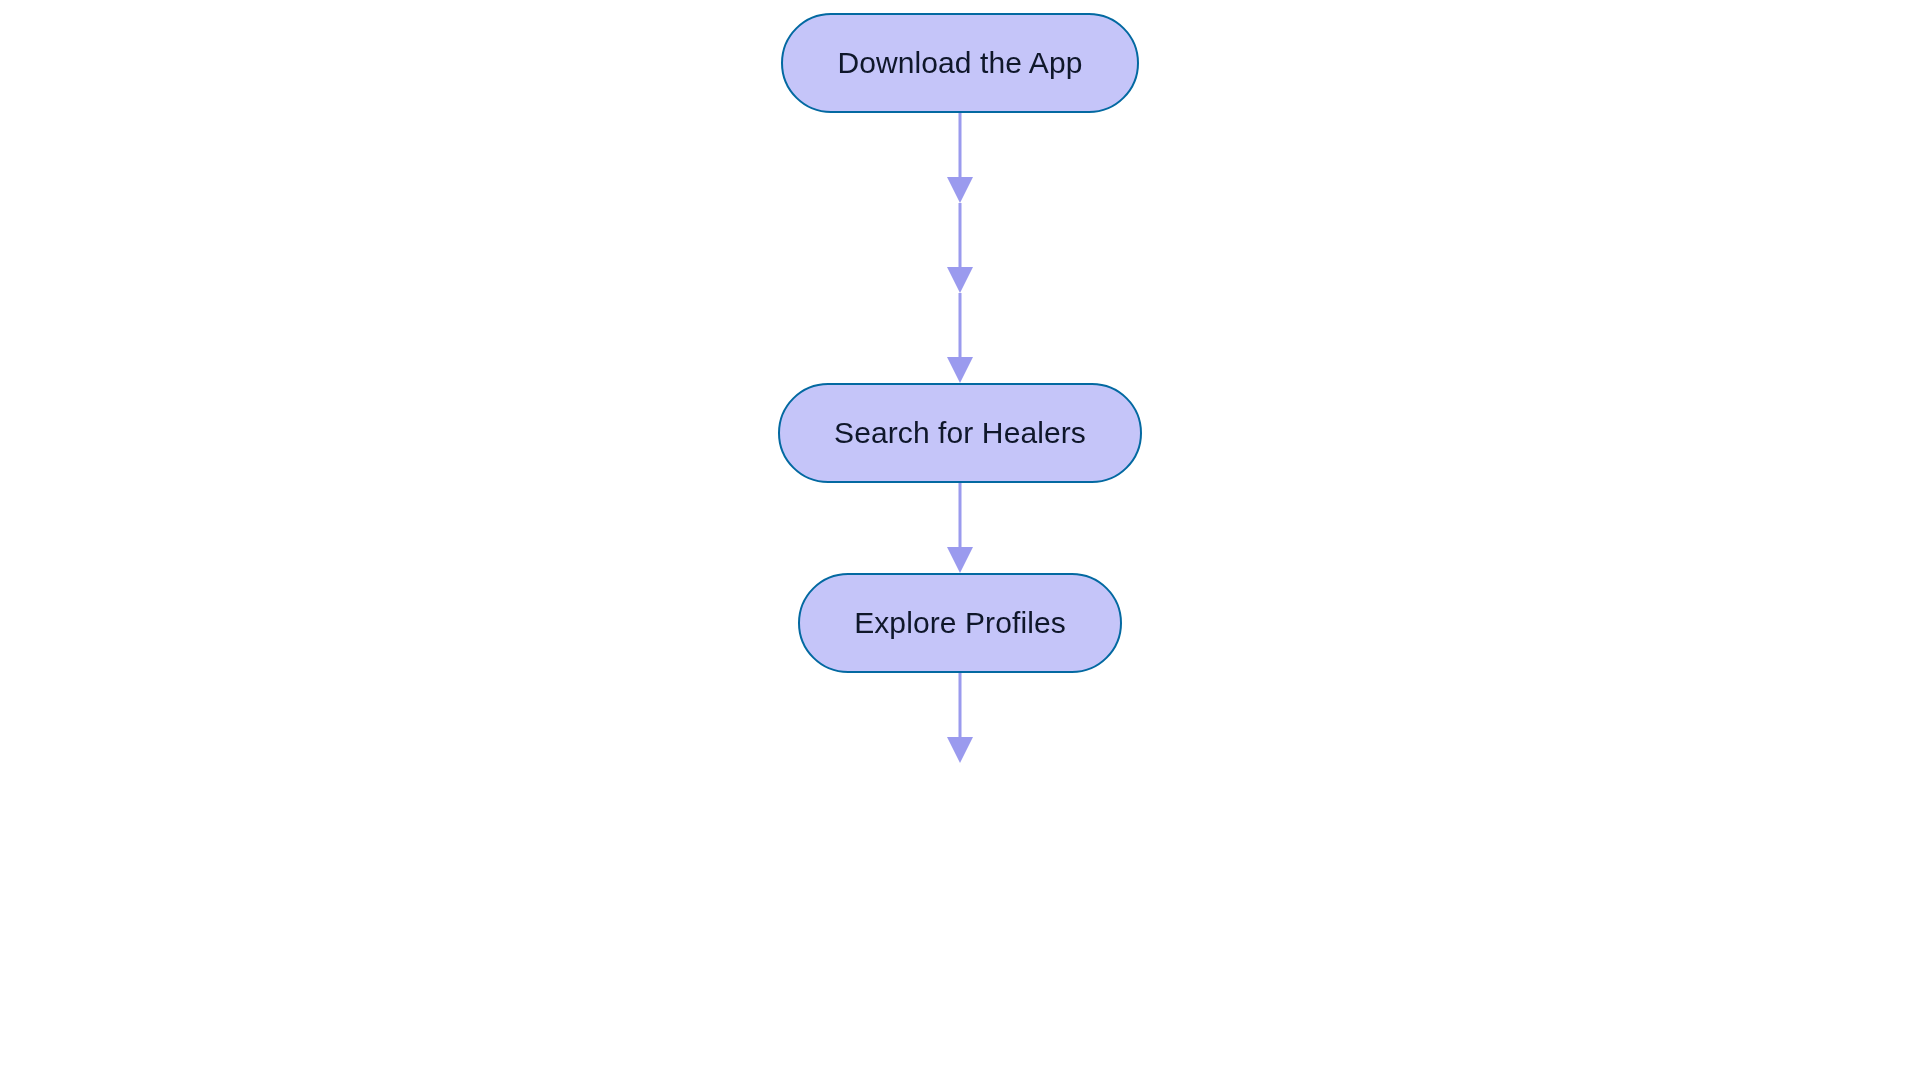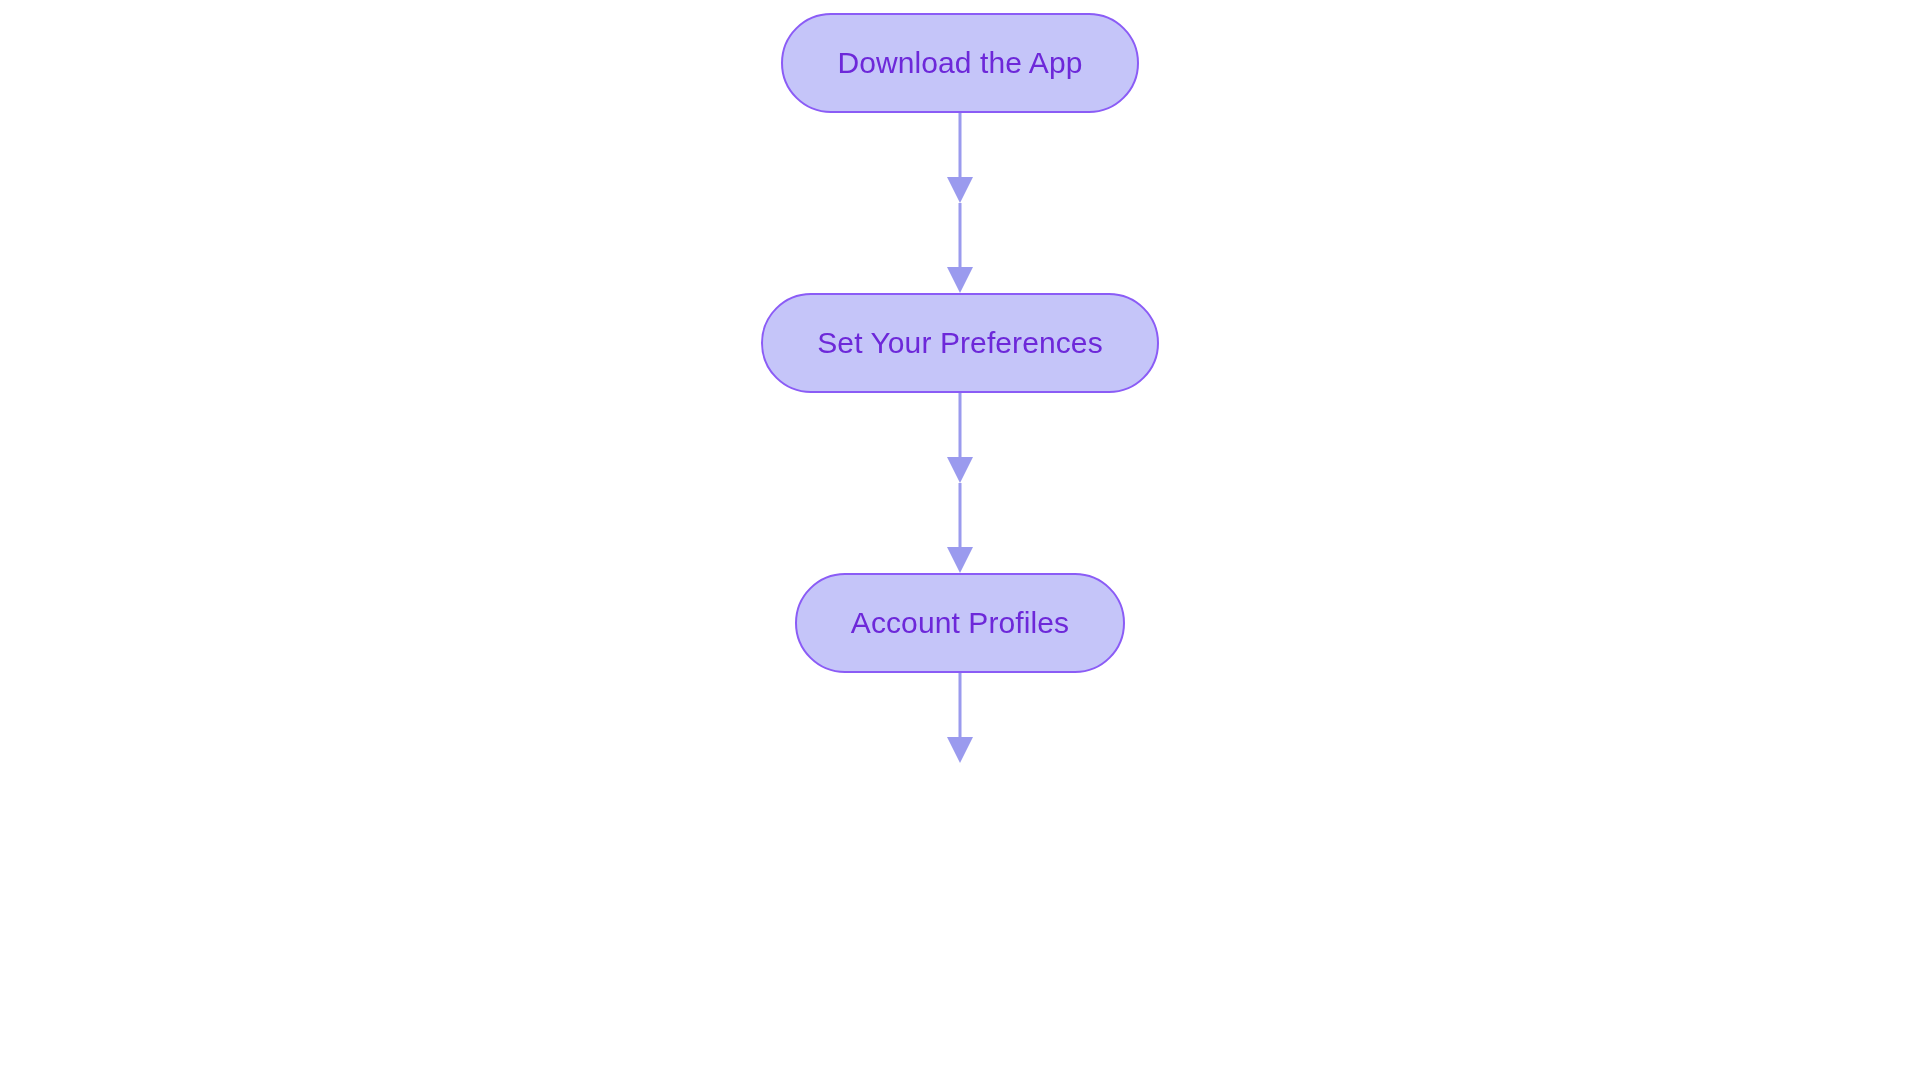--- a/index.html
+++ b/index.html
@@ -30,22 +30,22 @@
     flex-direction: column;
     align-items: center;
     padding-top: 13px;
   }
 
   .flow-node {
     box-sizing: border-box;
     height: 100px;
     border-radius: 50px;
     background: #c5c5f9;
-    border: 2px solid #8b5cf6;
-    color: #6d28d9;
+    border: 2px solid #0369a1;
+    color: #0f172a;
     font-family: "Liberation Sans", sans-serif;
     font-size: 30px;
     font-weight: 400;
     letter-spacing: 0.1px;
     display: flex;
     align-items: center;
     justify-content: center;
     padding: 0 54px;
     white-space: nowrap;
     line-height: 1;
@@ -95,37 +95,37 @@
       <div class="connector-shaft"></div>
       <div class="connector-head"></div>
     </div>
 
 
     <div class="flow-connector">
       <div class="connector-shaft"></div>
       <div class="connector-head"></div>
     </div>
 
+
+    <div class="flow-connector">
+      <div class="connector-shaft"></div>
+      <div class="connector-head"></div>
+    </div>
+
     <div class="flow-node">
-      <span>Set Your Preferences</span>
+      <span>Search for Healers</span>
     </div>
 
     <div class="flow-connector">
       <div class="connector-shaft"></div>
       <div class="connector-head"></div>
     </div>
 
-
-    <div class="flow-connector">
-      <div class="connector-shaft"></div>
-      <div class="connector-head"></div>
-    </div>
-
     <div class="flow-node">
-      <span>Account Profiles</span>
+      <span>Explore Profiles</span>
     </div>
 
     <div class="flow-connector">
       <div class="connector-shaft"></div>
       <div class="connector-head"></div>
     </div>
 
 
   </div>
 </div>

